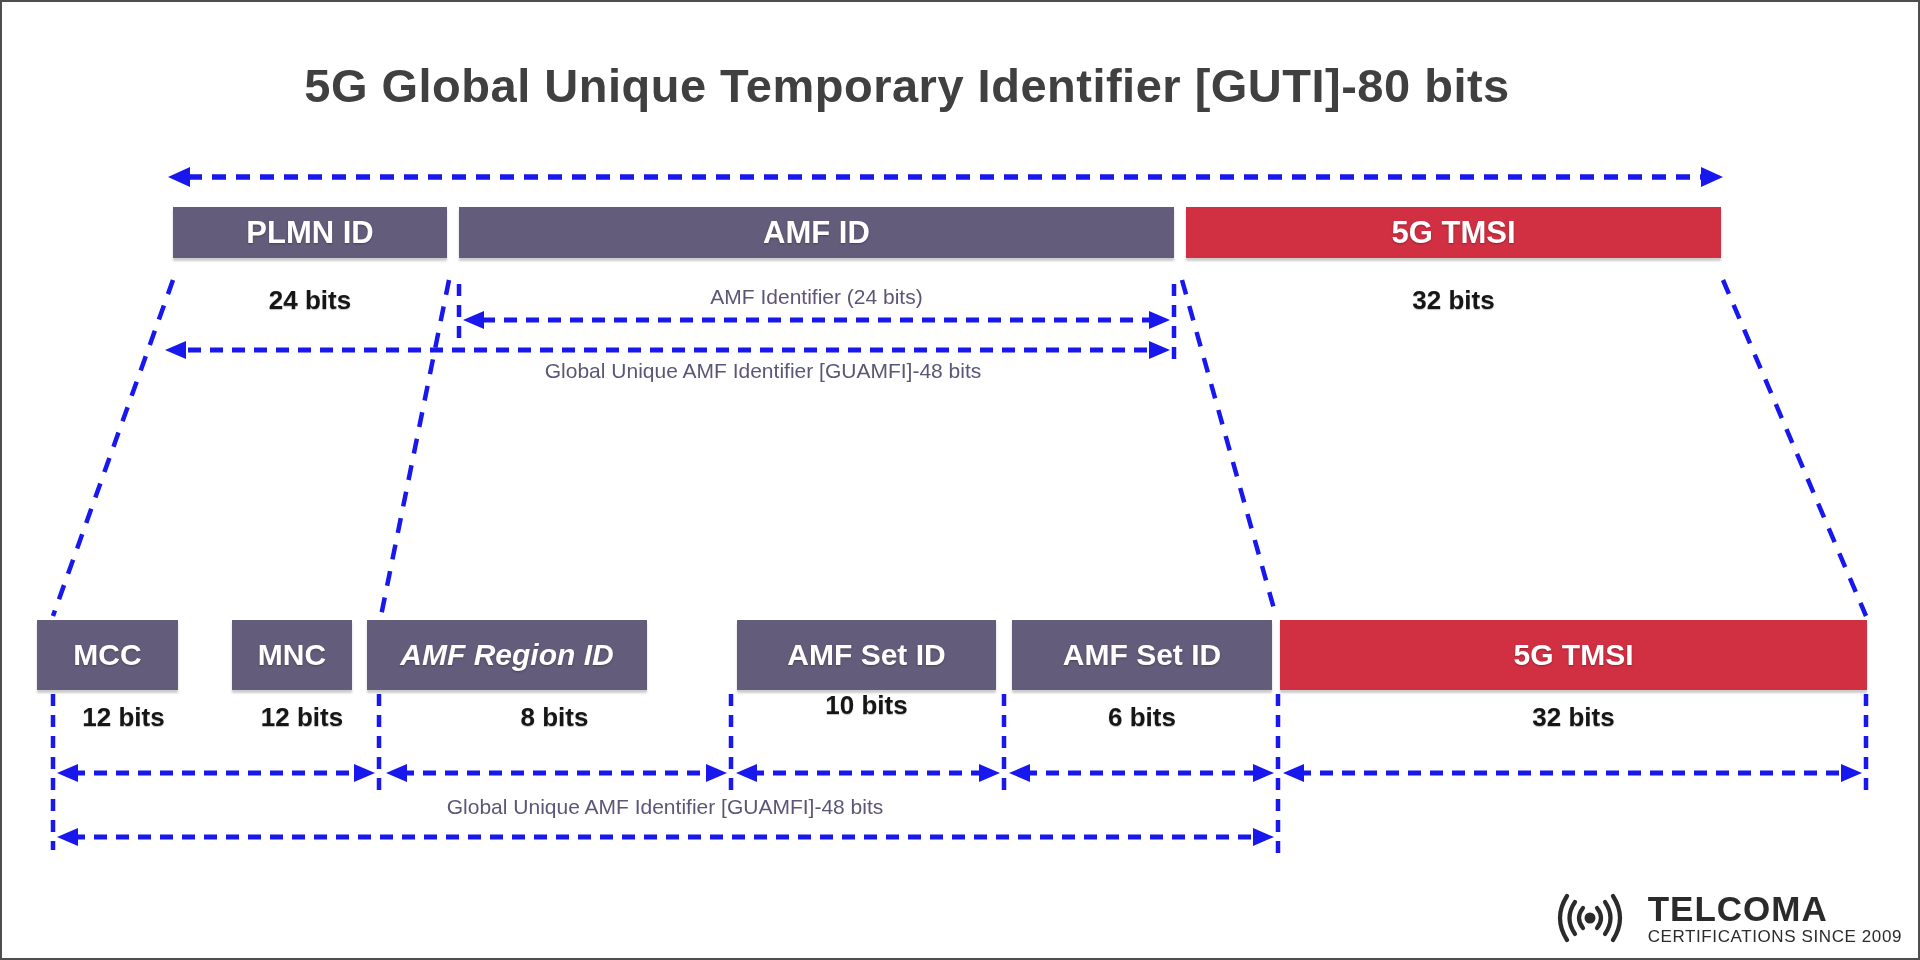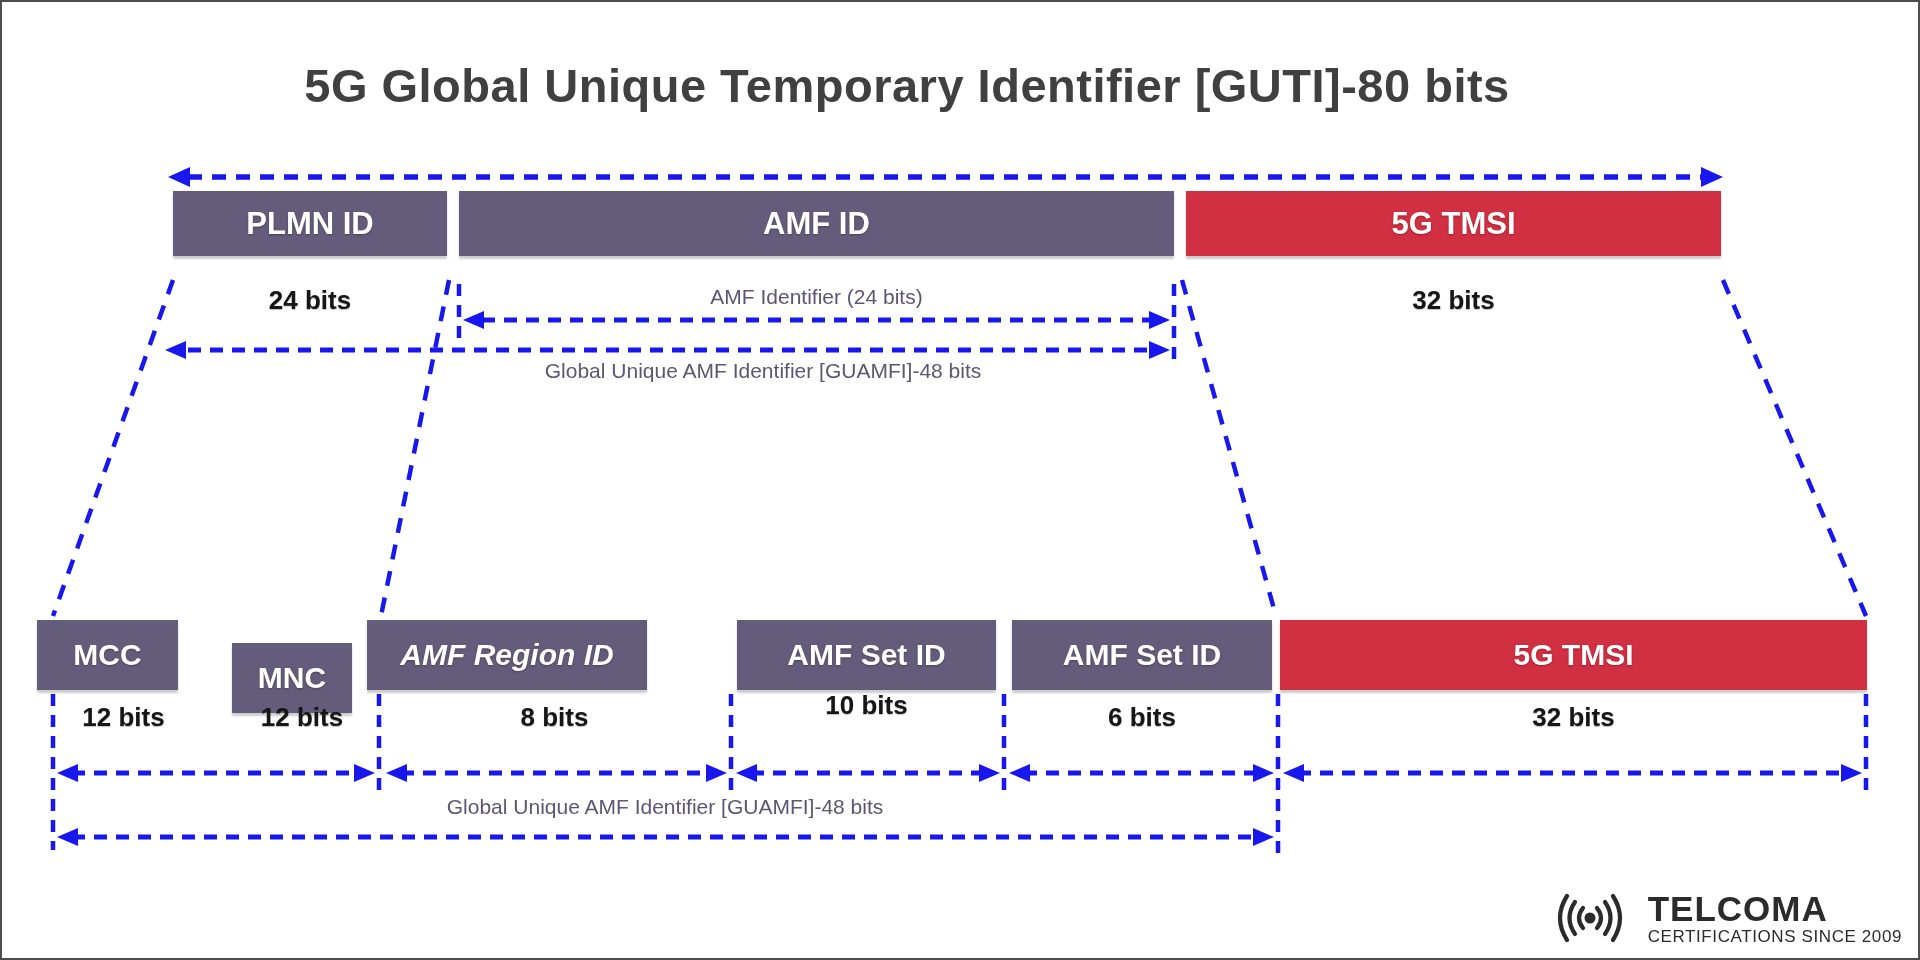--- a/index.html
+++ b/index.html
@@ -19,21 +19,21 @@
     letter-spacing:0.5px;
   }
   .box{
     position:absolute;display:flex;align-items:center;justify-content:center;
     color:#ffffff;font-weight:600;
     box-shadow:0 3px 2px rgba(110,110,110,0.35);
     text-shadow:0 1px 2px rgba(0,0,0,0.28);
   }
   .box.purple{background:#635c7a;}
   .box.red{background:#d12f42;}
-  .toprow{top:189px;height:65px;font-size:31px;}
+  .toprow{top:205px;height:51px;font-size:31px;}
   .botrow{top:618px;height:70px;font-size:30px;}
   .bits{
     position:absolute;text-align:center;color:#161616;
     font-size:26px;font-weight:600;text-shadow:0 1px 1px rgba(0,0,0,0.25);
   }
   .purpletext{
     position:absolute;text-align:center;color:#5d5575;
     font-size:21px;font-weight:500;
   }
   .logo{
@@ -132,21 +132,21 @@
 
   <div class="bits" style="left:171px;width:274px;top:283px;">24 bits</div>
   <div class="purpletext" style="left:457px;width:715px;top:283px;">AMF Identifier (24 bits)</div>
   <div class="bits" style="left:1184px;width:535px;top:283px;">32 bits</div>
 
   <div class="purpletext" style="left:350px;width:822px;top:357px;">Global Unique AMF Identifier [GUAMFI]-48 bits</div>
 
   <div class="box purple botrow" style="left:35px;width:141px;">
     <span>MCC</span>
   </div>
-  <div class="box purple botrow" style="left:230px;width:120px;margin-top:23px;">
+  <div class="box purple botrow" style="left:230px;width:120px;">
     <span>MNC</span>
   </div>
   <div class="box purple botrow" style="left:365px;width:280px;font-style:italic;">
     <span>AMF Region ID</span>
   </div>
   <div class="box purple botrow" style="left:735px;width:259px;">
     <span>AMF Set ID</span>
   </div>
   <div class="box purple botrow" style="left:1010px;width:260px;">
     <span>AMF Set ID</span>

